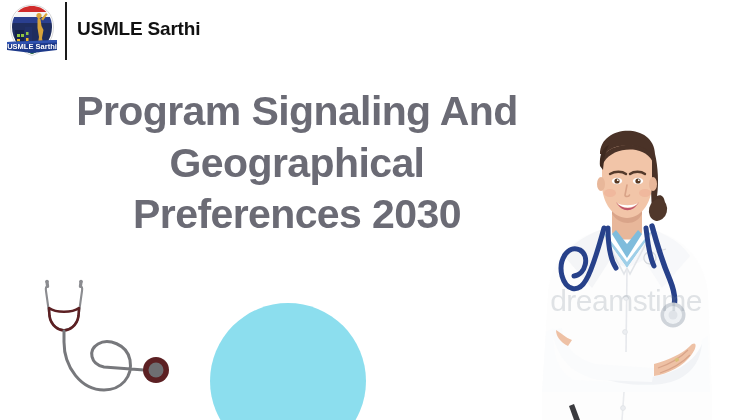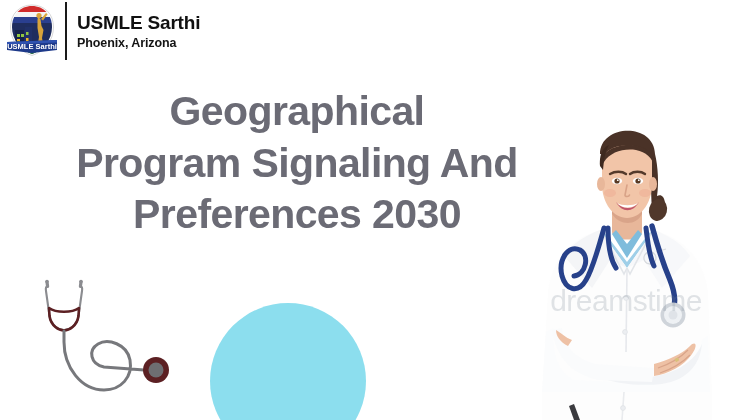--- a/index.html
+++ b/index.html
@@ -173,21 +173,20 @@
         <path d="M3 39 L53 37 L53 47 L28 50 L3 47 Z" fill="#1e3a8a"></path>
         <path d="M3 39 L53 37 L53 39.5 L3 41.5 Z" fill="#2f52b0"></path>
         <text x="28" y="46" text-anchor="middle" font-family="Liberation Sans, sans-serif" font-size="7.5" font-weight="bold" fill="#ffffff">USMLE Sarthi</text>
       </svg>
     </span>
 
     <span class="header-divider"></span>
 
     <div class="brand-text">
       <span class="brand-name">USMLE Sarthi</span>
-      <span class="brand-location">Phoenix, Arizona</span>
     </div>
   </div>
 
   <div class="blue-circle"></div>
 
   <div class="stethoscope-art">
     <svg viewBox="0 0 152 136" width="152" height="136" aria-hidden="true">
 
       <path d="M22 14 C20 14 19.5 16 20 19 L23.5 44 C25 54 33 58 38 58 C43 58 51 54 52.5 44 L56 19 C56.5 16 56 14 54 14" fill="none" stroke="#8b8c90" stroke-width="2.1" stroke-linecap="round"></path>
 
@@ -199,22 +198,22 @@
       <path d="M23 36 C30 41 46 41 53 36 L52.5 44 C51 54 43 58.5 38 58.5 C33 58.5 25 54 23.5 44 Z" fill="none" stroke="#5c2023" stroke-width="2.6" stroke-linejoin="round"></path>
 
       <path d="M38 59 L38 70 C38 95 55 118 78 118 C95 118 107 105 104 88 C101 72 82 66 72 72 C62 78 64 92 78 95 L118 98" fill="none" stroke="#77787c" stroke-width="3" stroke-linecap="round"></path>
 
       <circle cx="130" cy="98" r="13" fill="#5c2023"></circle>
       <circle cx="130" cy="98" r="7.5" fill="#6e6e72"></circle>
     </svg>
   </div>
 
   <div class="headline">
+    <span class="headline-line">Program Signaling And</span>
     <span class="headline-line">Geographical</span>
-    <span class="headline-line">Program Signaling And</span>
     <span class="headline-line">Preferences 2030</span>
   </div>
 
   <div class="doctor-photo">
     <svg viewBox="0 0 228 328" width="228" height="328" aria-hidden="true">
       <rect x="0" y="0" width="228" height="328" fill="#ffffff"></rect>
 
       <path d="M100 105 L100 140 C100 150 130 150 130 140 L130 105 Z" fill="#e8b79a"></path>
       <path d="M100 122 C108 134 124 134 130 122 L130 105 L100 105 Z" fill="#d9a489"></path>
 

